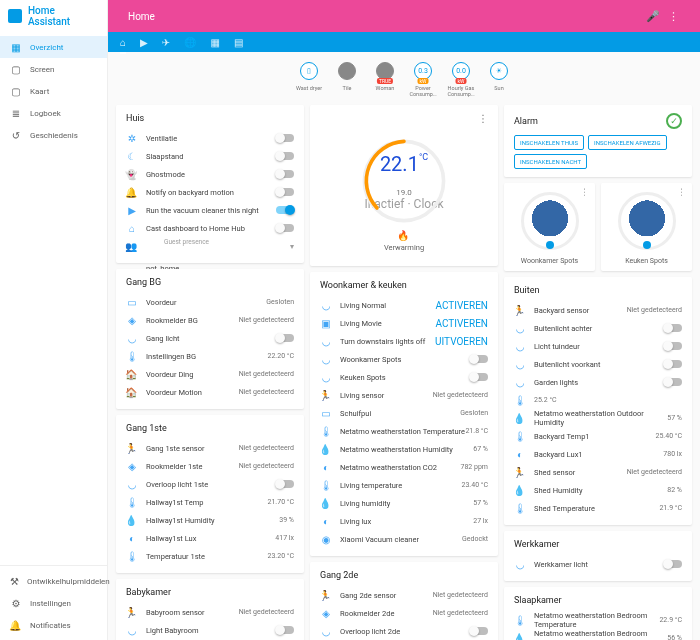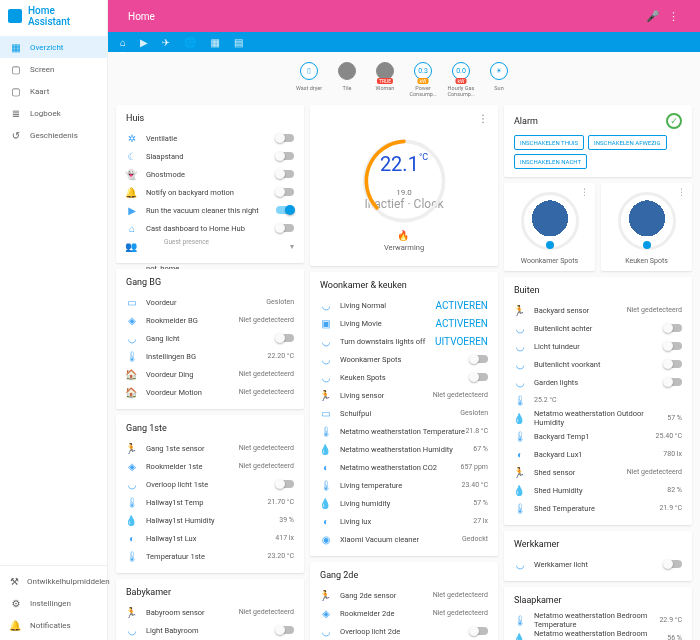--- a/index.html
+++ b/index.html
@@ -364,21 +364,21 @@
     <span class="rval">21.8 °C</span>
             </div>
             <div class="row">
     <span class="ricn">💧</span>
     <span class="rlabel">Netatmo weatherstation Humidity</span>
     <span class="rval">67 %</span>
             </div>
             <div class="row">
     <span class="ricn">◐</span>
     <span class="rlabel">Netatmo weatherstation CO2</span>
-    <span class="rval">657 ppm</span>
+    <span class="rval">782 ppm</span>
             </div>
             <div class="row">
     <span class="ricn">🌡</span>
     <span class="rlabel">Living temperature</span>
     <span class="rval">23.40 °C</span>
             </div>
             <div class="row">
     <span class="ricn">💧</span>
     <span class="rlabel">Living humidity</span>
     <span class="rval">57 %</span>

